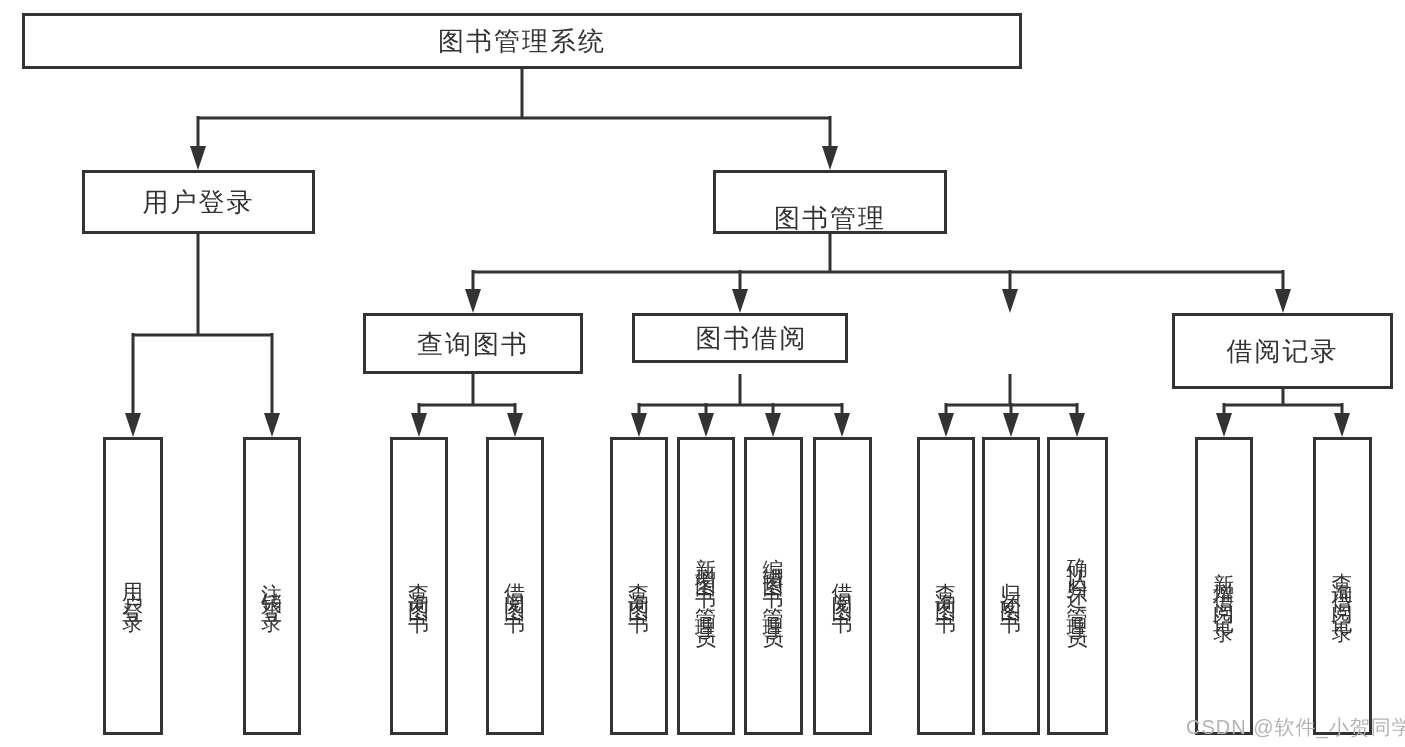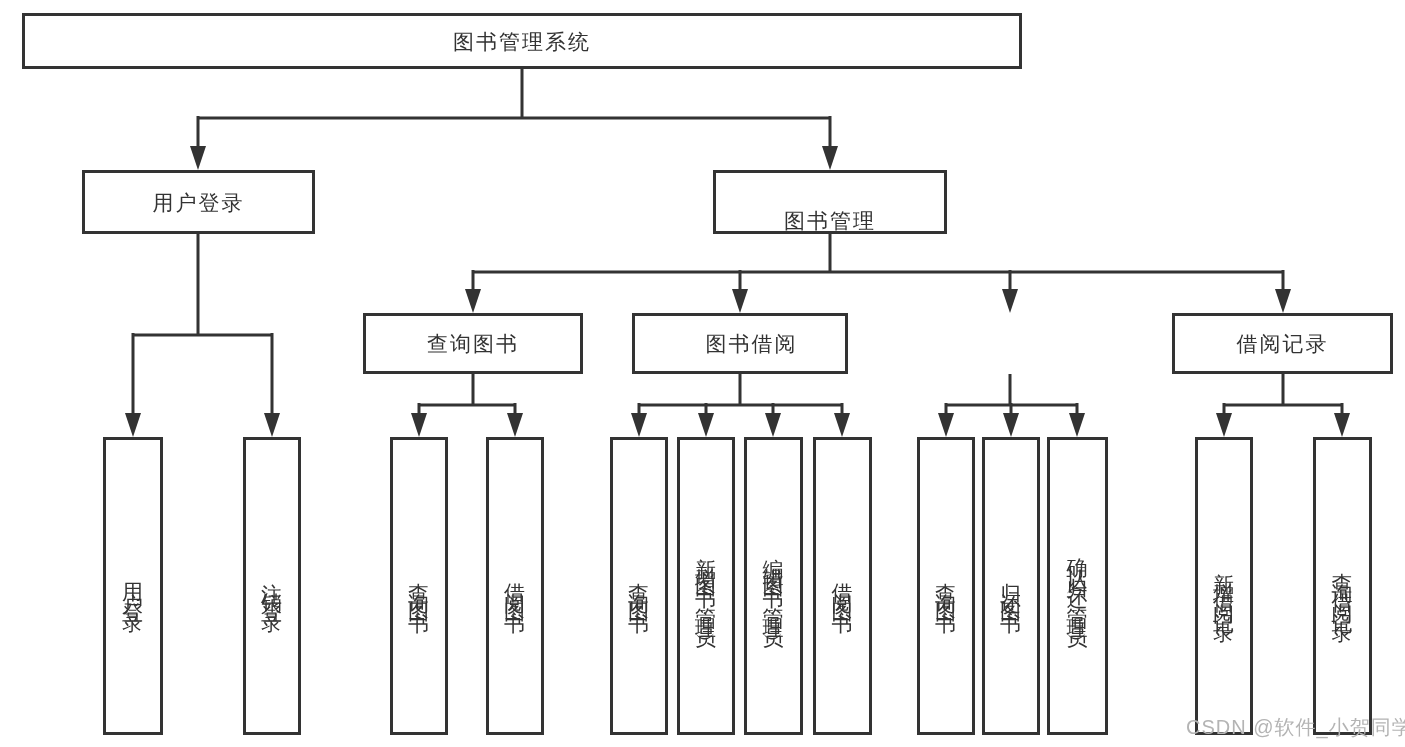--- a/index.html
+++ b/index.html
@@ -17,43 +17,43 @@
     background: #ffffff;
     border: 3px solid #333333;
     box-sizing: border-box;
     display: flex;
     align-items: center;
     justify-content: center;
     color: #333333;
     z-index: 2;
   }
   .hlabel {
-    font-size: 21px;
+    font-size: 26px;
     letter-spacing: 2px;
     line-height: 1;
     white-space: nowrap;
   }
   .vlabel {
     writing-mode: vertical-rl;
     text-orientation: mixed;
     font-size: 21px;
     letter-spacing: 10px;
     line-height: 1;
     white-space: nowrap;
   }
   
   .n-root { left: 22px;  top: 13px;  width: 1000px; height: 56px; }
   
   .n-l2a  { left: 82px;  top: 170px; width: 233px; height: 64px; }
   .n-l2b  { left: 713px; top: 170px; width: 234px; height: 64px; align-items: flex-end; }
   
   .n-l3a  { left: 363px;  top: 313px; width: 220px; height: 61px; }
-  .n-l3b  { left: 632px;  top: 313px; width: 216px; height: 61px; padding-left: 23px; }
+  .n-l3b  { left: 632px;  top: 313px; width: 216px; height: 50px; padding-left: 23px; }
   .n-l3c  { left: 903px;  top: 313px; width: 215px; height: 61px; }
-  .n-l3d  { left: 1172px; top: 313px; width: 221px; height: 61px; }
+  .n-l3d  { left: 1172px; top: 313px; width: 221px; height: 76px; }
   
   .leaf { top: 437px; height: 298px; }
   .n-u1  { left: 103px;  width: 60px; }
   .n-u2  { left: 243px;  width: 58px; }
   .n-a1  { left: 390px;  width: 58px; }
   .n-a2  { left: 486px;  width: 58px; }
   .n-b1  { left: 610px;  width: 58px; }
   .n-b2  { left: 677px;  width: 58px; }
   .n-b3  { left: 744px;  width: 59px; }
   .n-b4  { left: 813px;  width: 59px; }

